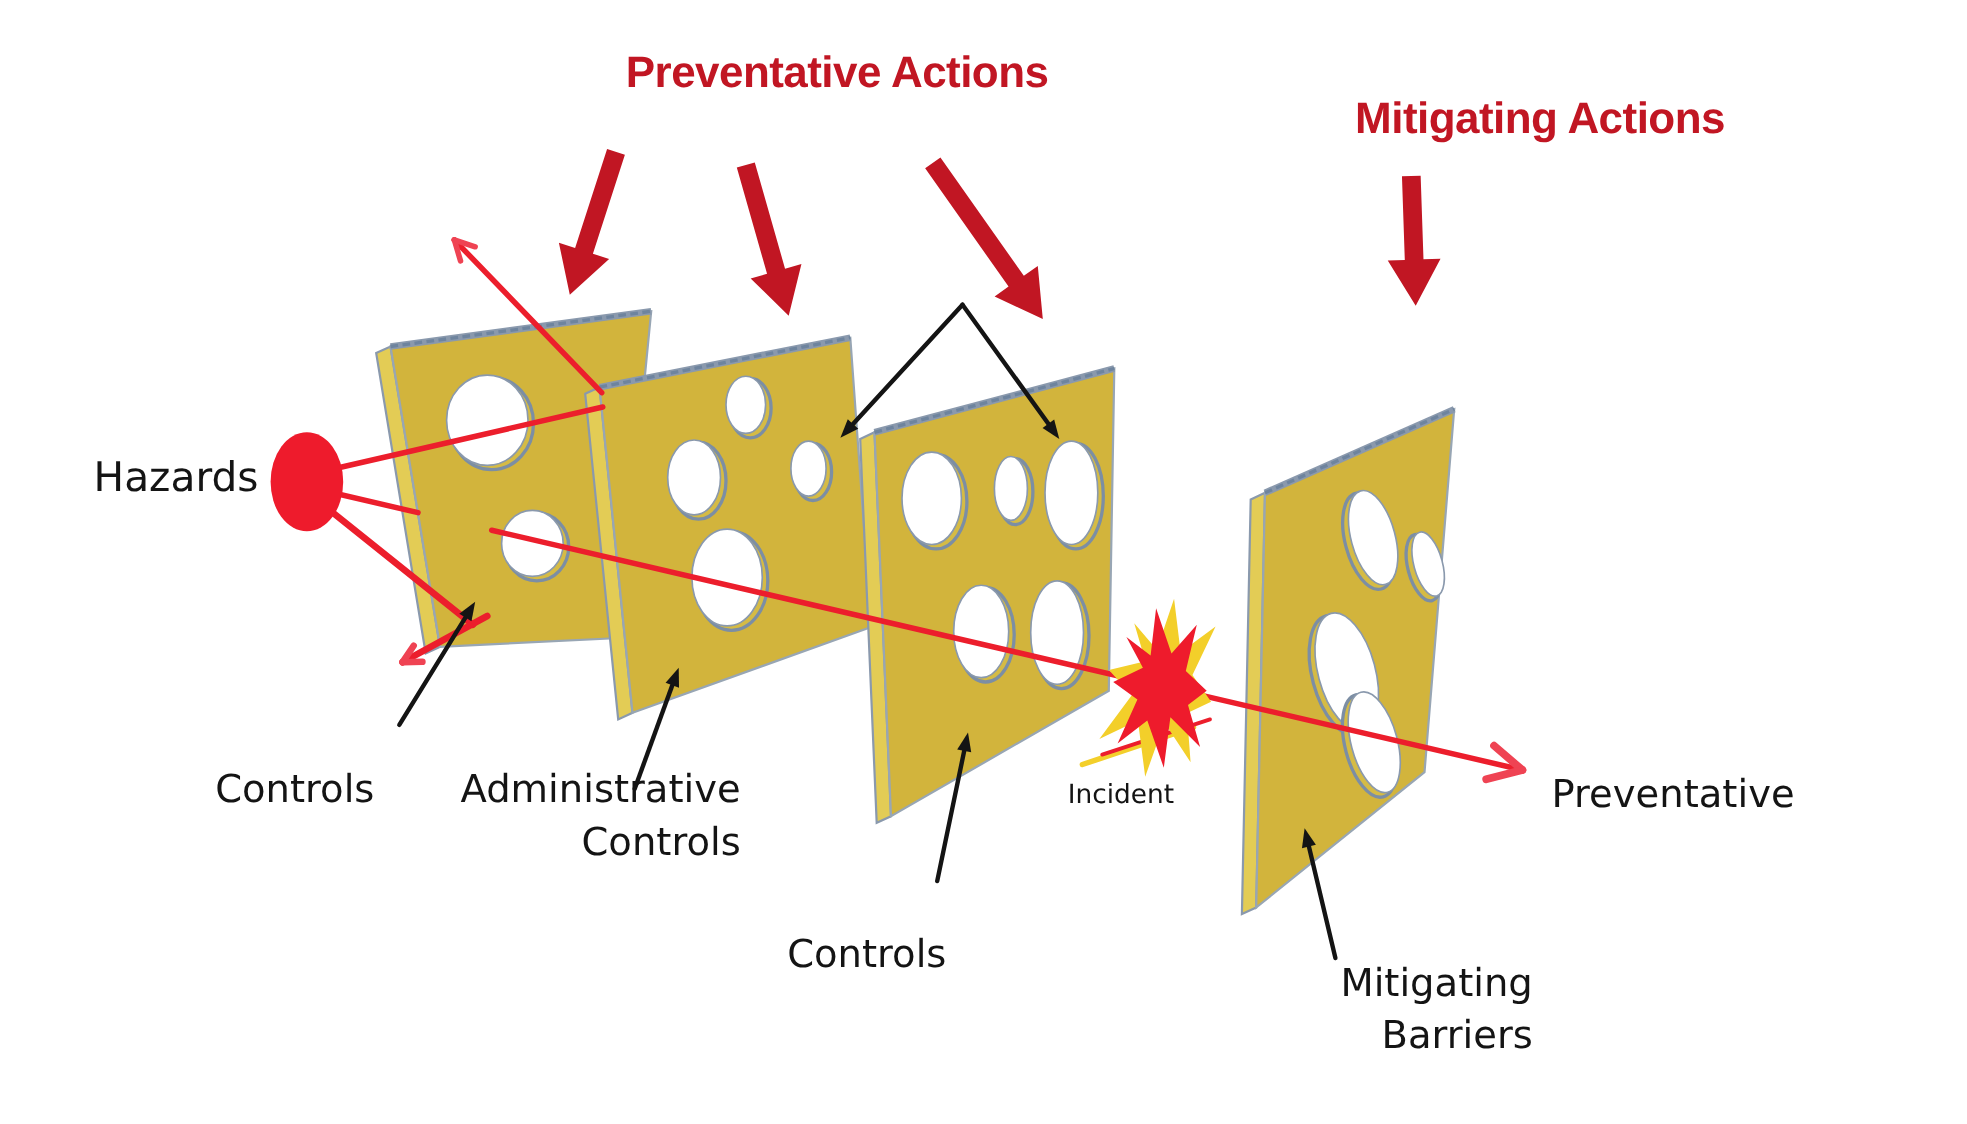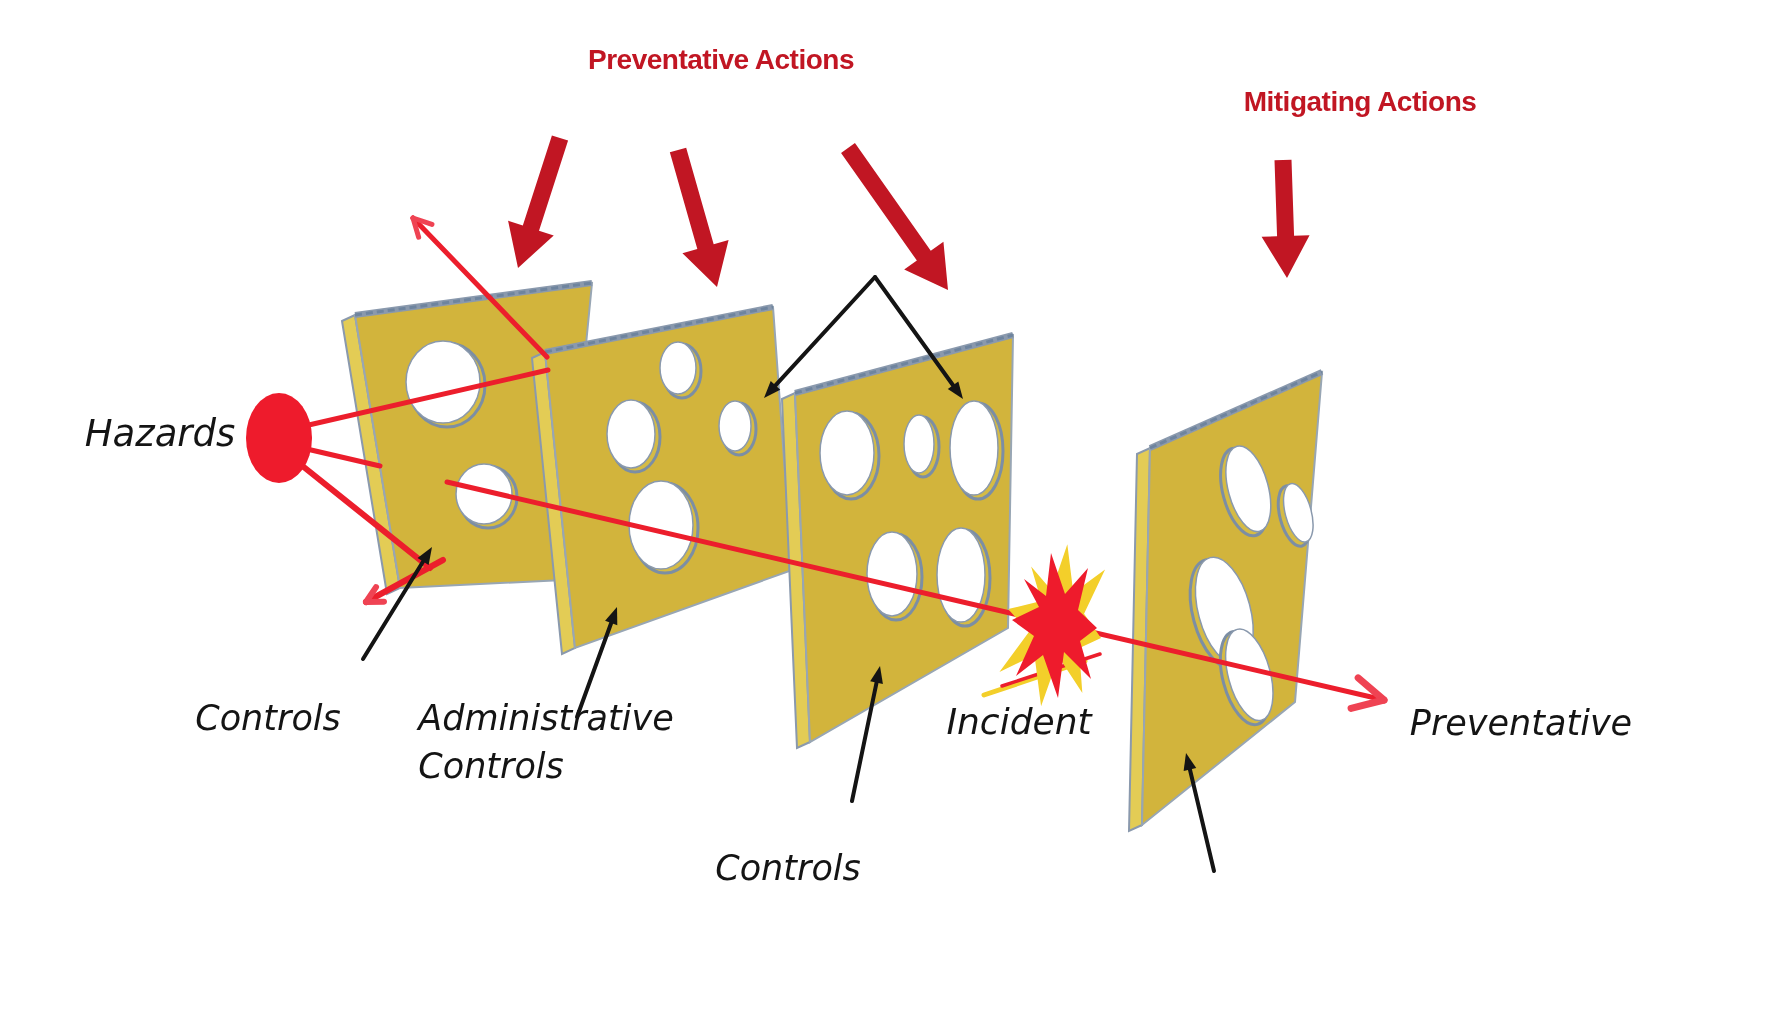--- a/index.html
+++ b/index.html
@@ -1,23 +1,23 @@
 <!DOCTYPE html>
 <html style="--title-red: #c11623; --text-black: #141414;"><head>
 <meta charset="utf-8">
 <style>
   html,body{margin:0;padding:0;background:#ffffff;}
   #stage{position:relative;width:1788px;height:1022px;background:#ffffff;overflow:hidden;
          font-family:"DejaVu Sans",sans-serif;}
   #scene{position:absolute;left:0;top:0;}
-  .lbl{position:absolute;transform:translateX(-50%);text-align:left;color:var(--text-black,#141414);
-       font-size:35px;line-height:48px;white-space:nowrap;font-style:italic;}
+  .lbl{position:absolute;transform:translateX(-50%);text-align:right;color:var(--text-black,#141414);
+       font-size:35px;line-height:48px;white-space:nowrap;}
   .title{position:absolute;transform:translateX(-50%);text-align:center;
-         font-family:"Liberation Sans",sans-serif;font-weight:bold;font-size:28px;
-         letter-spacing:-0.5px;color:var(--title-red,#c11623);white-space:nowrap;}
+         font-family:"Liberation Sans",sans-serif;font-weight:bold;font-size:40px;
+         letter-spacing:-0.5px;color:var(--title-red,#c11623);white-space:nowrap;margin-left:40px;}
 </style>
 </head>
 <body>
 
 <div id="stage">
 
   <svg id="scene" width="1788" height="1022" viewBox="0 0 1788 1022">
       <polygon points="342,321 355,315 400,588 387,594" fill="#e3cc55" stroke="#8a99ad" stroke-width="2"></polygon>
       <polygon points="355,315 592,283 563,580 400,588" fill="#d2b43c" stroke="#98a6b4" stroke-width="2"></polygon>
       <line x1="355" y1="315" x2="592" y2="283" stroke="#8a99ad" stroke-width="6"></line>
@@ -113,18 +113,22 @@
   <div class="lbl" style="left:546px;top:694px">
     <span>Administrative</span><br>
     <span>Controls</span>
   </div>
 
   <div class="lbl" style="left:788px;top:796px">
     <br>
     <span>Controls</span>
   </div>
 
-  <div class="lbl" style="left:1019px;top:698px;font-size:36px">Incident</div>
+  <div class="lbl" style="left:1019px;top:698px;font-size:24px">Incident</div>
 
   <div class="lbl" style="left:1521px;top:699px">Preventative</div>
 
+  <div class="lbl" style="left:1306px;top:870px">
+    <span>Mitigating</span><br>
+    <span>Barriers</span>
+  </div>
 
 </div>
 
 </body></html>

